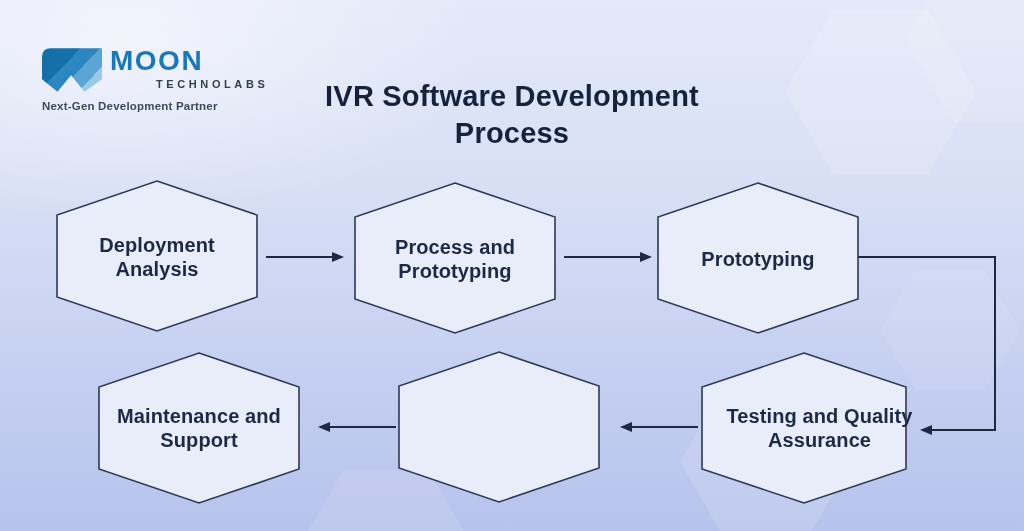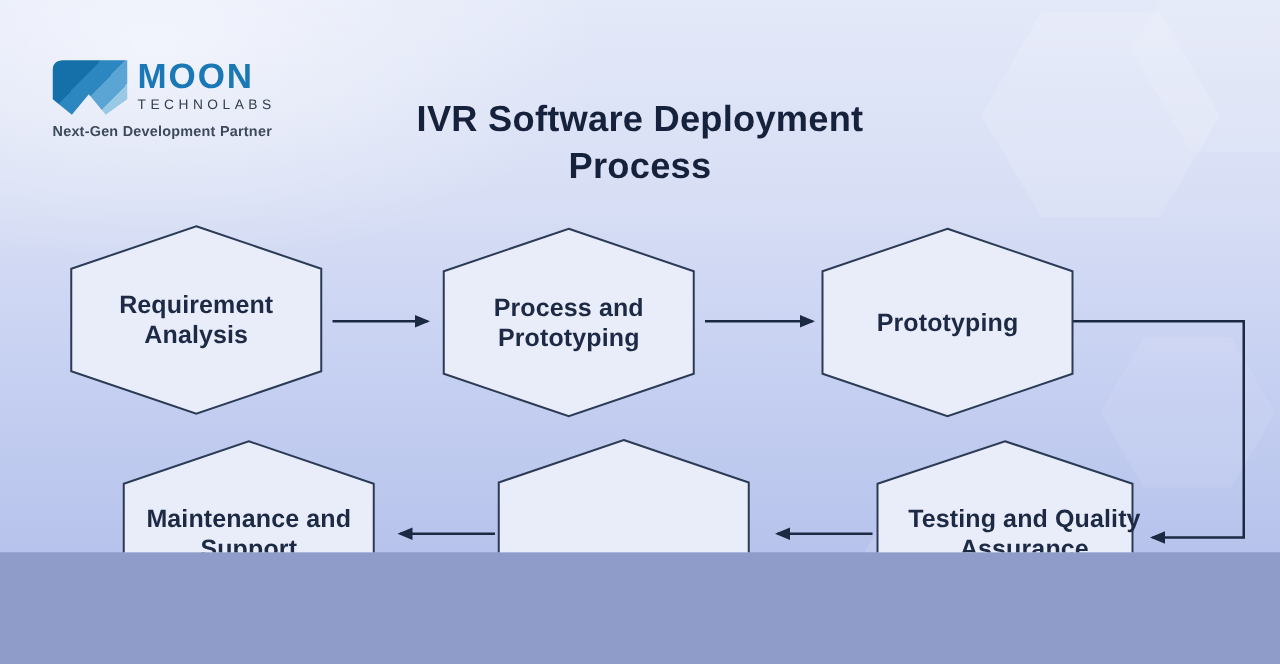--- a/index.html
+++ b/index.html
@@ -1,39 +1,39 @@
 <!DOCTYPE html>
 <html><head>
 <meta charset="utf-8">
 <style>
   html,body{margin:0;padding:0;background:#8f9bc9;}
   .stage{
     position:relative;
-    width:1024px;height:442px;
+    width:1024px;height:531px;
     overflow:hidden;
     font-family:"Liberation Sans", sans-serif;
     background:linear-gradient(180deg,#e4e9f9 0%,#d8dff5 35%,#c5cff1 70%,#b7c3ec 100%);
   }
   .stage::before{
     content:"";position:absolute;inset:0;
     background:radial-gradient(ellipse 600px 300px at 12% 8%, rgba(255,255,255,.55), rgba(255,255,255,0) 60%);
     pointer-events:none;
   }
   .layer{position:absolute;inset:0;width:1024px;height:531px;}
   
   .logo{position:absolute;left:42px;top:46px;width:198px;}
   .logo-row{display:flex;align-items:flex-start;gap:8px;}
   .logo-icon{flex:0 0 auto;margin-top:2px;}
   .brand-name{
     font-size:28px;font-weight:bold;color:#1b78b6;
     letter-spacing:1.5px;line-height:1;margin-top:1px;
   }
   .brand-subname{
-    font-size:11px;font-weight:normal;color:#32404f;
-    letter-spacing:3.6px;margin-top:4px;line-height:1;
+    font-size:11px;font-weight:bold;color:#32404f;
+    letter-spacing:3.6px;margin-top:4px;line-height:1;margin-left:46px;
   }
   .brand-tagline{
     font-size:11.5px;font-weight:bold;color:#3d4a5c;
     margin-top:7px;text-align:left;letter-spacing:.2px;white-space:nowrap;
   }
   
   .title{
     position:absolute;top:78px;left:50%;transform:translateX(-50%);
     width:460px;margin:0;text-align:center;
     font-size:29px;line-height:1.26;font-weight:bold;
@@ -102,21 +102,21 @@
         <path d="M 9 0 H 62 V 32 L 44 45 L 30 28 L 16 45 L 0 32 V 9 Q 0 0 9 0 Z" fill="url(#lg)"></path>
       </svg>
       <div class="logo-text">
         <div class="brand-name">MOON</div>
         <div class="brand-subname">TECHNOLABS</div>
       </div>
     </div>
     <div class="brand-tagline">Next-Gen Development Partner</div>
   </header>
 
-  <h1 class="title">IVR Software Deployment Process</h1>
+  <h1 class="title">IVR Software Development Process</h1>
 
-  <div class="nodelabel" style="left:157px;top:257px;width:178px;">Requirement Analysis</div>
+  <div class="nodelabel" style="left:157px;top:257px;width:178px;">Deployment Analysis</div>
   <div class="nodelabel" style="left:455px;top:259px;width:165px;">Process and Prototyping</div>
   <div class="nodelabel" style="left:758px;top:259px;width:175px;">Prototyping</div>
   <div class="nodelabel" style="left:804px;top:428px;width:200px;padding-left:31px;">Testing and Quality Assurance</div>
   <div class="nodelabel" style="left:199px;top:428px;width:172px;">Maintenance and Support</div>
 
 </div>
 
 </body></html>

